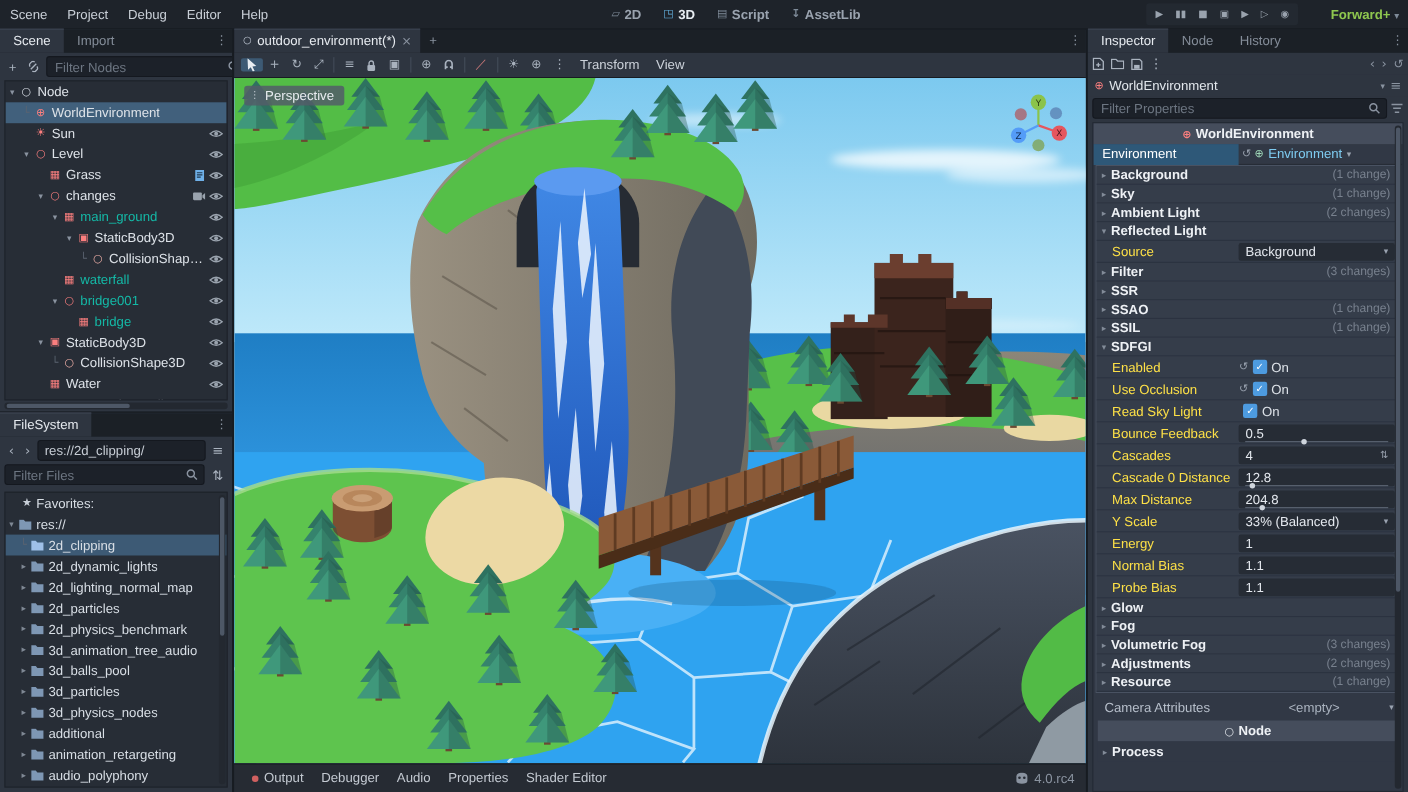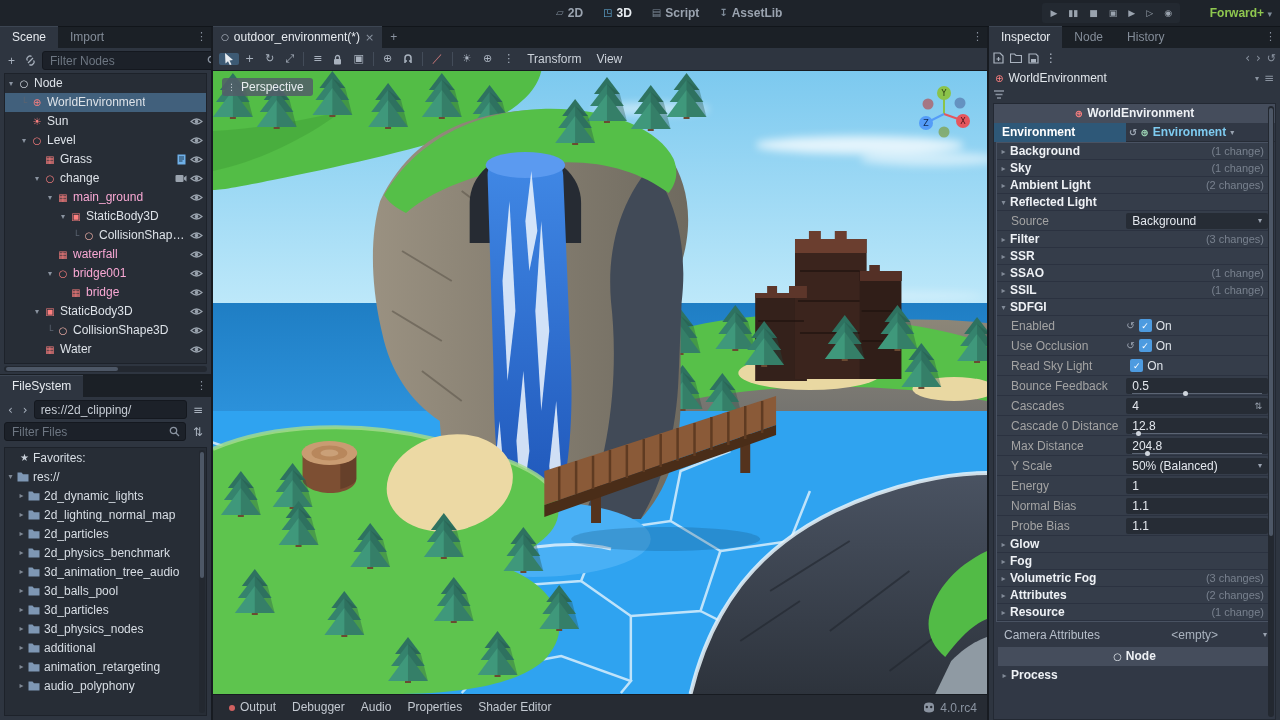--- a/index.html
+++ b/index.html
@@ -40,21 +40,21 @@
   #scene-panel{position:absolute;left:0;top:0;width:211px;height:347px;background:#2e3540;}
   #scene-toolbar{display:flex;align-items:center;gap:2px;padding:3px 4px;background:#2e3540;}
   #scene-tree{position:absolute;left:4px;top:46px;right:4px;bottom:10px;background:#272d36;
               border:1px solid #1d222a;overflow:hidden;}
   .trow{display:flex;align-items:center;height:19px;line-height:19px;white-space:nowrap;padding-right:2px;}
   .trow.selected{background:#41607c;}
   .texp{width:12px;text-align:center;color:#8a93a0;font-size:8px;flex:none;}
   .tconn{width:12px;text-align:center;color:#5a6370;font-size:10px;flex:none;}
   .tico{width:14px;text-align:center;font-size:10px;flex:none;}
   .tlabel{padding-left:3px;color:#dde2e8;overflow:hidden;text-overflow:ellipsis;}
-  .tlabel.cream{color:#f9a8d4;}
+  .tlabel.cream{color:#14b8a6;}
   .tspace{flex:1;}
   .tbadge{width:14px;text-align:center;flex:none;display:inline-flex;justify-content:center;}
   .eyeb{width:16px;flex:none;display:inline-flex;justify-content:center;align-items:center;}
   .hscroll{position:absolute;left:4px;right:4px;bottom:4px;height:6px;background:#232830;border-radius:3px;}
   .hscroll .thumb{position:absolute;left:2px;top:1px;width:55%;height:4px;background:#4d5766;border-radius:2px;}
 
   
   #fs-panel{position:absolute;left:0;top:347px;width:211px;height:346px;background:#2e3540;border-top:2px solid #1a1f25;}
   #fs-crumbs{display:flex;align-items:center;gap:2px;padding:3px 4px;}
   #fs-path{flex:1;background:#1c2129;border:1px solid #14181f;border-radius:3px;height:19px;
@@ -96,31 +96,31 @@
   #right{position:absolute;left:989px;top:27px;width:291px;height:693px;background:#2e3540;
          display:flex;flex-direction:column;}
   #insp-toolbar{height:20px;display:flex;align-items:center;padding:0 4px;gap:6px;background:#2e3540;}
   #insp-toolbar .spacer{flex:1;}
   #node-row{height:20px;display:flex;align-items:center;gap:5px;padding:0 6px;background:#2e3540;}
   #node-row .nname{flex:1;color:#e2e7ec;overflow:hidden;white-space:nowrap;}
   #insp-filter-row{display:flex;align-items:center;gap:3px;padding:1px 4px 3px 4px;}
   #props{flex:1;position:relative;margin:0 4px;background:#313845;border:1px solid #232933;overflow:hidden;}
   .sec-header{height:19px;line-height:19px;text-align:center;background:#454d5c;font-weight:bold;color:#eef1f5;}
   .sec-header .g{font-size:10px;margin-right:4px;}
-  .env-row{display:flex;align-items:center;height:19px;border-bottom:1px solid #262c36;font-weight:bold;}
+  .env-row{display:flex;align-items:center;height:19px;border-bottom:1px solid #262c36;}
   .env-row .lab{flex:0 0 47%;background:#2e5878;color:#fff;padding-left:8px;line-height:19px;height:19px;}
   .env-row .rev{color:#9aa3b0;font-size:10px;padding:0 3px;}
   .env-row .val{flex:1;display:flex;align-items:center;gap:4px;color:#7ecbf0;}
   .env-box{border:1px solid #49526 2;border:1px solid #495262;margin:0 2px;}
   .cat{display:flex;align-items:center;height:17px;line-height:17px;background:#353d4a;border-bottom:1px solid #2b3240;}
   .cat .exp{width:13px;text-align:center;color:#828b98;font-size:8px;}
   .cat .lb{font-weight:bold;color:#eef1f5;}
   .cat .badge{flex:1;text-align:right;color:#78818e;padding-right:8px;font-size:11px;}
   .prow{display:flex;align-items:center;height:20px;background:#353d4a;border-bottom:1px solid #2b3240;}
-  .prow .lb{flex:0 0 47%;color:#a3a3a3;padding-left:14px;overflow:hidden;white-space:nowrap;}
+  .prow .lb{flex:0 0 47%;color:#fde047;padding-left:14px;overflow:hidden;white-space:nowrap;}
   .prow .ctrl{flex:1;display:flex;align-items:center;padding-right:4px;position:relative;}
   .rev{color:#9aa3b0;font-size:10px;}
   .chk{width:13px;height:13px;background:#4d9be0;border-radius:2px;color:#fff;font-size:9px;
        display:inline-flex;align-items:center;justify-content:center;margin:0 4px;}
   .onlab{color:#dde2e8;}
   .well{flex:1;background:#262c35;border-radius:2px;height:16px;line-height:16px;padding:0 6px;
         color:#e4e8ee;position:relative;display:flex;align-items:center;}
   .well .wv{flex:1;overflow:hidden;white-space:nowrap;}
   .well .dd{color:#9aa3b0;font-size:8px;}
   .well .spin{color:#9aa3b0;font-size:9px;}
@@ -139,20 +139,21 @@
   .frow .fexp{width:11px;text-align:center;color:#7f8894;font-size:8px;flex:none;}
   .frow .flab{padding-left:4px;color:#d8dee5;overflow:hidden;}
   svg{display:block;}
 </style>
 </head>
 <body>
 
 <div class="app">
 
   <div id="topbar">
+    <div id="menus-left"><span class="menu-item">Scene</span><span class="menu-item">Project</span><span class="menu-item">Debug</span><span class="menu-item">Editor</span><span class="menu-item">Help</span></div>
     <div id="ed-switch">
         <span class="ed-btn ">
      <span class="g">▱</span>2D</span>
         <span class="ed-btn active">
      <span class="g">◳</span>3D</span>
         <span class="ed-btn ">
      <span class="g">▤</span>Script</span>
         <span class="ed-btn ">
      <span class="g">↧</span>AssetLib</span>
       </div>
@@ -259,21 +260,21 @@
               <svg width="13" height="11" viewBox="0 0 13 11">
                 <path d="M1 5.5 Q6.5 .5 12 5.5 Q6.5 10.5 1 5.5 Z" fill="none" stroke="#9aa3ae" stroke-width="1.2"></path>
                 <circle cx="6.5" cy="5.5" r="1.8" fill="#9aa3ae"></circle>
               </svg>
             </span>
   </div>
           <div class="trow ">
     <span style="width:26px;flex:none;"></span>
             <span class="texp g">▾</span>
     <span class="tico g" style="color:#fc7f7f">○</span>
-    <span class="tlabel ">change</span>
+    <span class="tlabel ">changes</span>
     <span class="tspace"></span>
             <span class="tbadge">
               <svg width="12" height="9" viewBox="0 0 12 9">
                 <rect x="0.5" y="1" width="8" height="7" rx="1" fill="#9aa3ae"></rect>
                 <path d="M9 3.5 L11.5 1.5 V7.5 L9 5.5 Z" fill="#9aa3ae"></path>
               </svg>
             </span>
     <span class="eyeb">
               <svg width="13" height="11" viewBox="0 0 13 11">
                 <path d="M1 5.5 Q6.5 .5 12 5.5 Q6.5 10.5 1 5.5 Z" fill="none" stroke="#9aa3ae" stroke-width="1.2"></path>
@@ -446,20 +447,30 @@
           </div>
           <div class="frow ">
       <span style="width:0px;flex:none;"></span>
             <span class="fexp g">▾</span>
       <span style="padding-left:1px;display:inline-flex;">
               <svg width="12" height="10" viewBox="0 0 12 10">
                 <path d="M0.5 0.5 h4 l1.5 1.7 h5.5 v7.3 h-11 z" fill="#7e97b4"></path>
               </svg>
             </span>
       <span class="flab">res://</span>
+          </div>
+          <div class="frow selected">
+      <span style="width:11px;flex:none;"></span>
+            <span class="fexp g" style="color:#5a6370;font-size:10px;">└</span>
+      <span style="padding-left:1px;display:inline-flex;">
+              <svg width="12" height="10" viewBox="0 0 12 10">
+                <path d="M0.5 0.5 h4 l1.5 1.7 h5.5 v7.3 h-11 z" fill="#9fc0e8"></path>
+              </svg>
+            </span>
+      <span class="flab">2d_clipping</span>
           </div>
           <div class="frow ">
       <span style="width:11px;flex:none;"></span>
             <span class="fexp g">▸</span>
       <span style="padding-left:1px;display:inline-flex;">
               <svg width="12" height="10" viewBox="0 0 12 10">
                 <path d="M0.5 0.5 h4 l1.5 1.7 h5.5 v7.3 h-11 z" fill="#7e97b4"></path>
               </svg>
             </span>
       <span class="flab">2d_dynamic_lights</span>
@@ -888,20 +899,27 @@
     </div>
 
     <div id="node-row">
       <span class="g" style="color:#fc7f7f;font-size:10px;">⊕</span>
       <span class="nname">WorldEnvironment</span>
       <span class="g" style="color:#8a93a0;font-size:8px;">▾</span>
       <span class="g" style="color:#8a93a0;">≡</span>
     </div>
 
     <div id="insp-filter-row">
+      <div class="searchbox">
+        <input placeholder="Filter Properties" style="">
+        <svg width="11" height="11" viewBox="0 0 11 11">
+            <circle cx="4.5" cy="4.5" r="3.2" fill="none" stroke="#8a93a0" stroke-width="1.3"></circle>
+            <path d="M7 7 L10 10" stroke="#8a93a0" stroke-width="1.3"></path>
+          </svg>
+      </div>
       <svg width="12" height="11" viewBox="0 0 12 11">
           <path d="M1 2 h10 M2.5 5.5 h7 M4 9 h4" stroke="#8a93a0" stroke-width="1.4"></path>
         </svg>
     </div>
 
     <div id="props">
       <div class="sec-header">
         <span class="g" style="color:#fc7f7f;">⊕</span><span>WorldEnvironment</span>
       </div>
       <div class="env-row">
@@ -1027,21 +1045,21 @@
                 <span class="wv">204.8</span>
       <span class="sline"></span>
                 <span class="sdot" style="left:13%"></span>
               </span>
             </span>
           </div>
           <div class="prow">
     <span class="lb">Y Scale</span>
     <span class="ctrl">
               <span class="well">
-                <span class="wv">50% (Balanced)</span>
+                <span class="wv">33% (Balanced)</span>
       <span class="dd g">▾</span>
               </span>
             </span>
           </div>
           <div class="prow">
     <span class="lb">Energy</span>
     <span class="ctrl">
               <span class="well">
                 <span class="wv">1</span>
       </span>
@@ -1073,21 +1091,21 @@
       <span class="lb">Fog</span>
       <span class="badge"></span>
           </div>
           <div class="cat">
       <span class="exp g">▸</span>
       <span class="lb">Volumetric Fog</span>
       <span class="badge">(3 changes)</span>
           </div>
           <div class="cat">
       <span class="exp g">▸</span>
-      <span class="lb">Attributes</span>
+      <span class="lb">Adjustments</span>
       <span class="badge">(2 changes)</span>
           </div>
           <div class="cat">
       <span class="exp g">▸</span>
       <span class="lb">Resource</span>
       <span class="badge">(1 change)</span>
           </div>
         </div>
       <div class="cam-row">
         <div class="lb">Camera Attributes</div>

